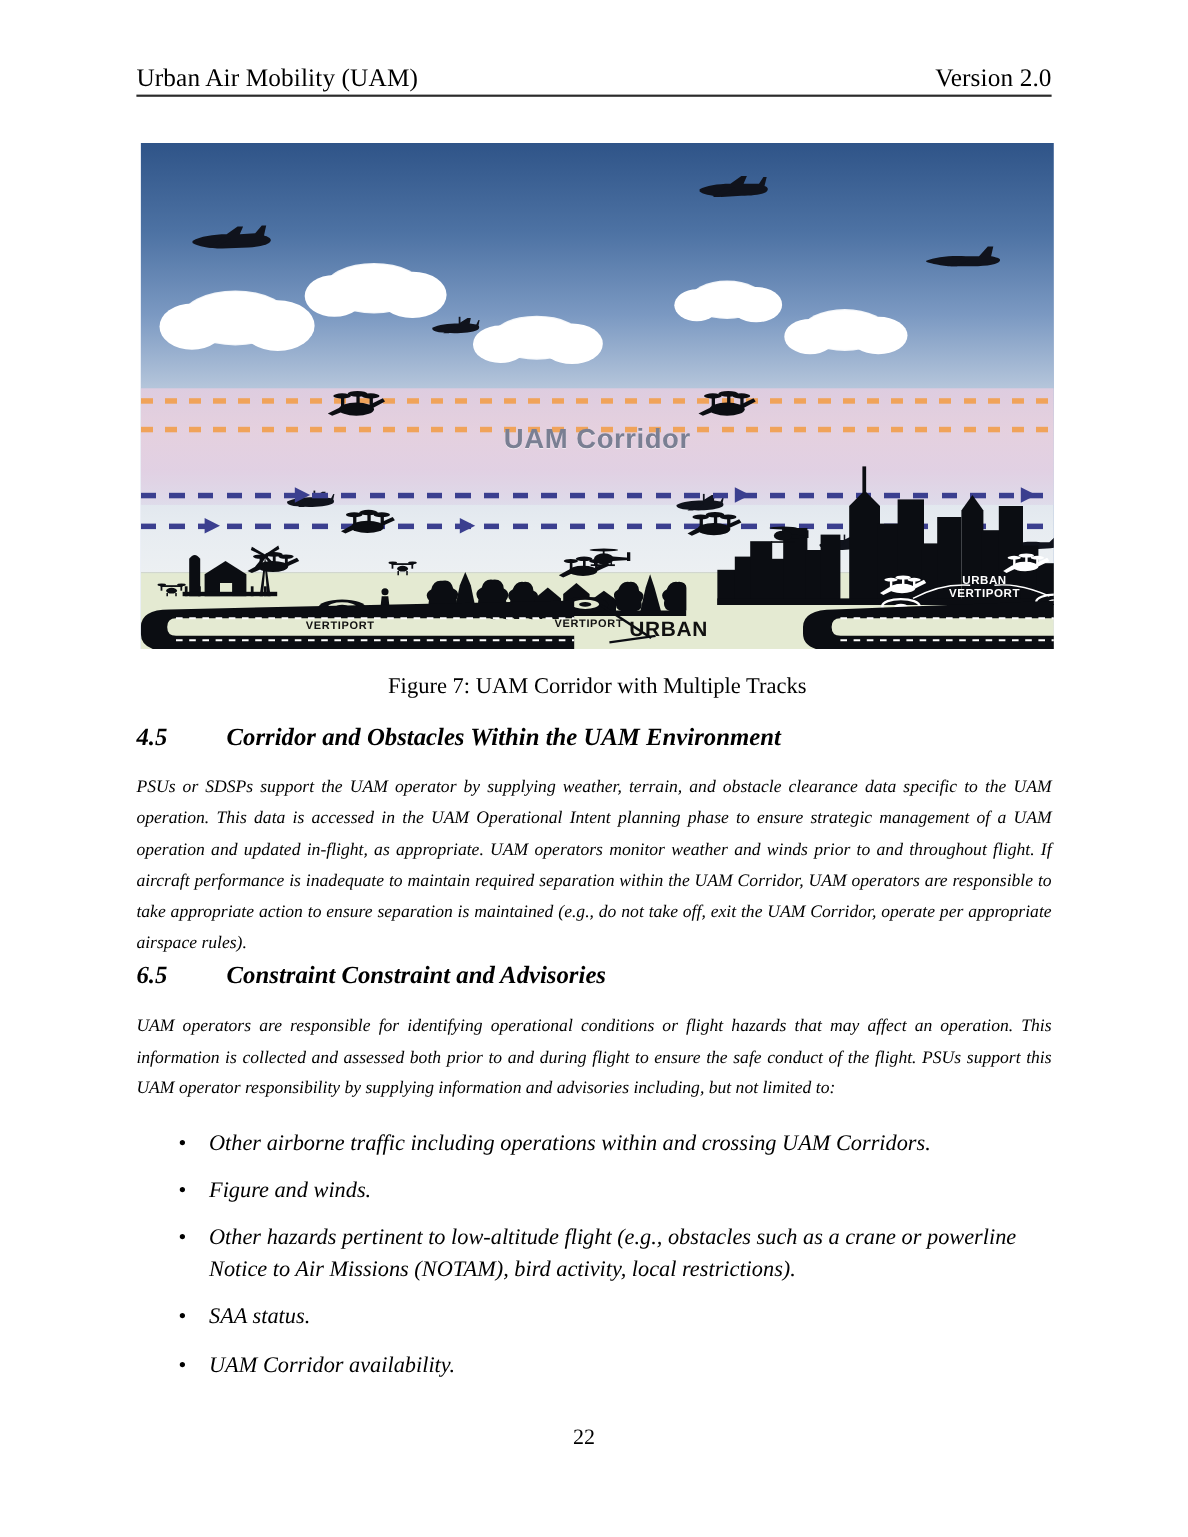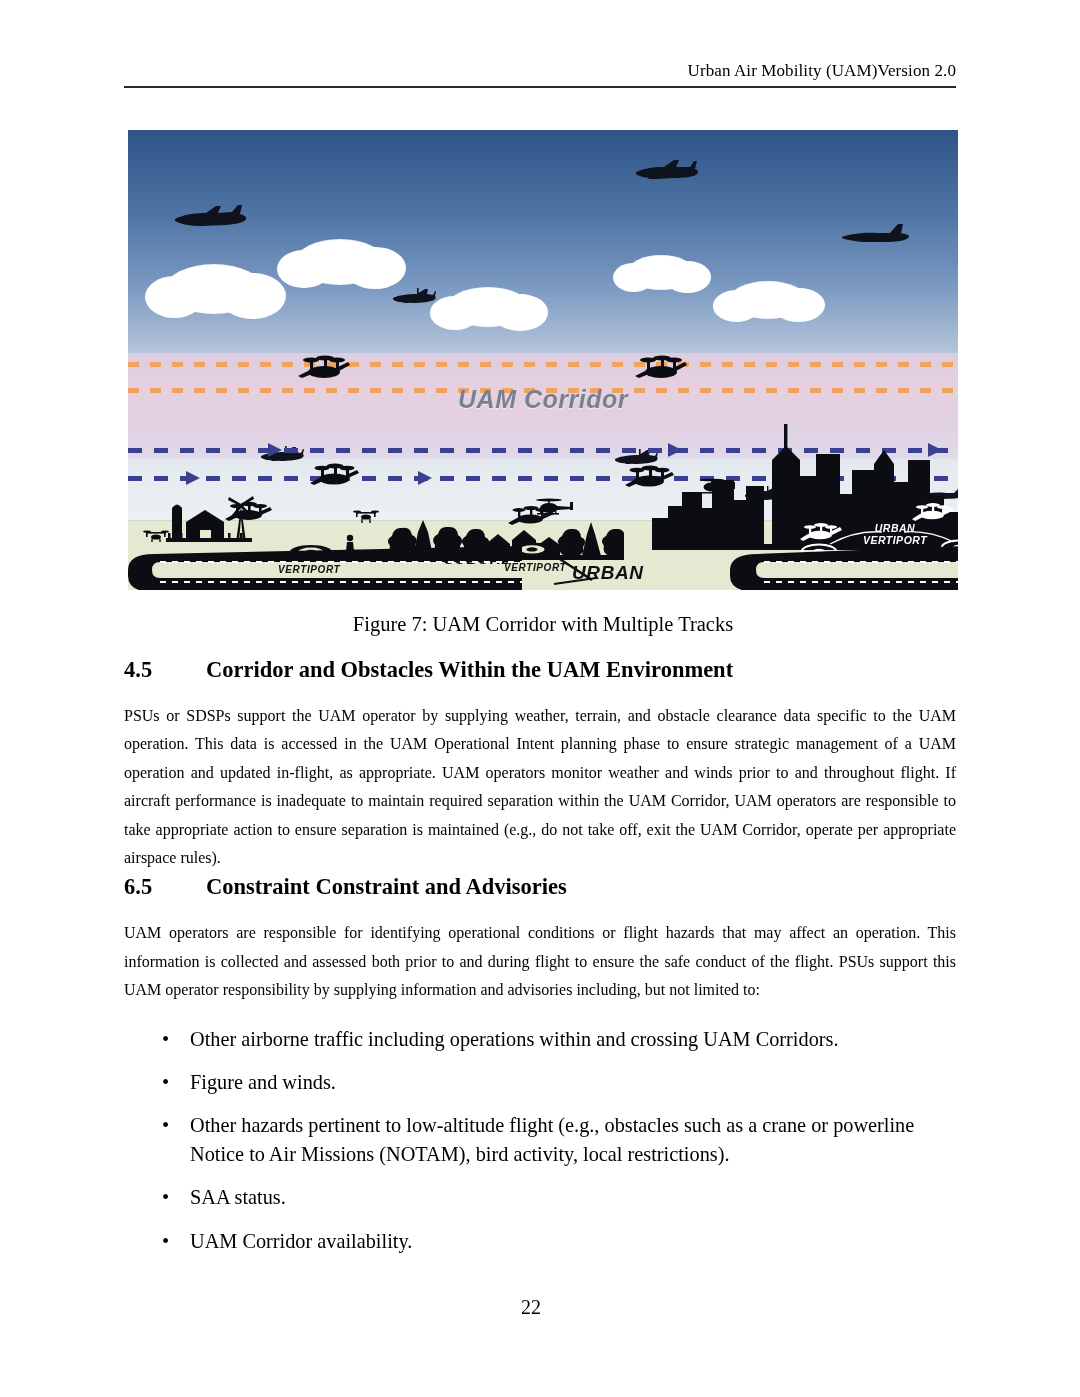--- a/index.html
+++ b/index.html
@@ -18,23 +18,23 @@
 
   
   .page-header {
     position: absolute;
     left: 124px;
     top: 58px;
     width: 832px;
   }
   .hdr-row {
     display: flex;
-    justify-content: flex-end;
+    justify-content: space-between;
     align-items: baseline;
-    font-size: 17px;
+    font-size: 23px;
     line-height: 25px;
     letter-spacing: 0.1px;
   }
   .hdr-left { text-align: left; }
   .hdr-right { text-align: right; }
   .hdr-rule {
     margin-top: 3px;
     border-bottom: 2.2px solid #2b2b2b;
     width: 100%;
   }
@@ -46,21 +46,20 @@
     top: 130px;
     width: 830px;
     height: 460px;
   }
   .figure {
     position: relative;
     width: 100%;
     height: 100%;
     overflow: hidden;
     background: #9fb4d4;
-    font-style: italic;
   }
   
   .sky {
     position: absolute;
     left: 0; top: 0; right: 0;
     height: 100%;
     background: linear-gradient(to bottom,
       #2f5488 0%,
       #4e73a4 18%,
       #7b99c2 34%,
@@ -200,20 +199,21 @@
     font-size: 20.5px;
     line-height: 28px;
   }
 
   
   .content {
     position: absolute;
     left: 124px;
     top: 655px;
     width: 832px;
+    font-style: italic;
   }
   h2.sec {
     margin: 0;
     font-size: 22.5px;
     font-weight: bold;
     line-height: 30px;
     display: flex;
   }
   h2.sec .num {
     display: inline-block;

